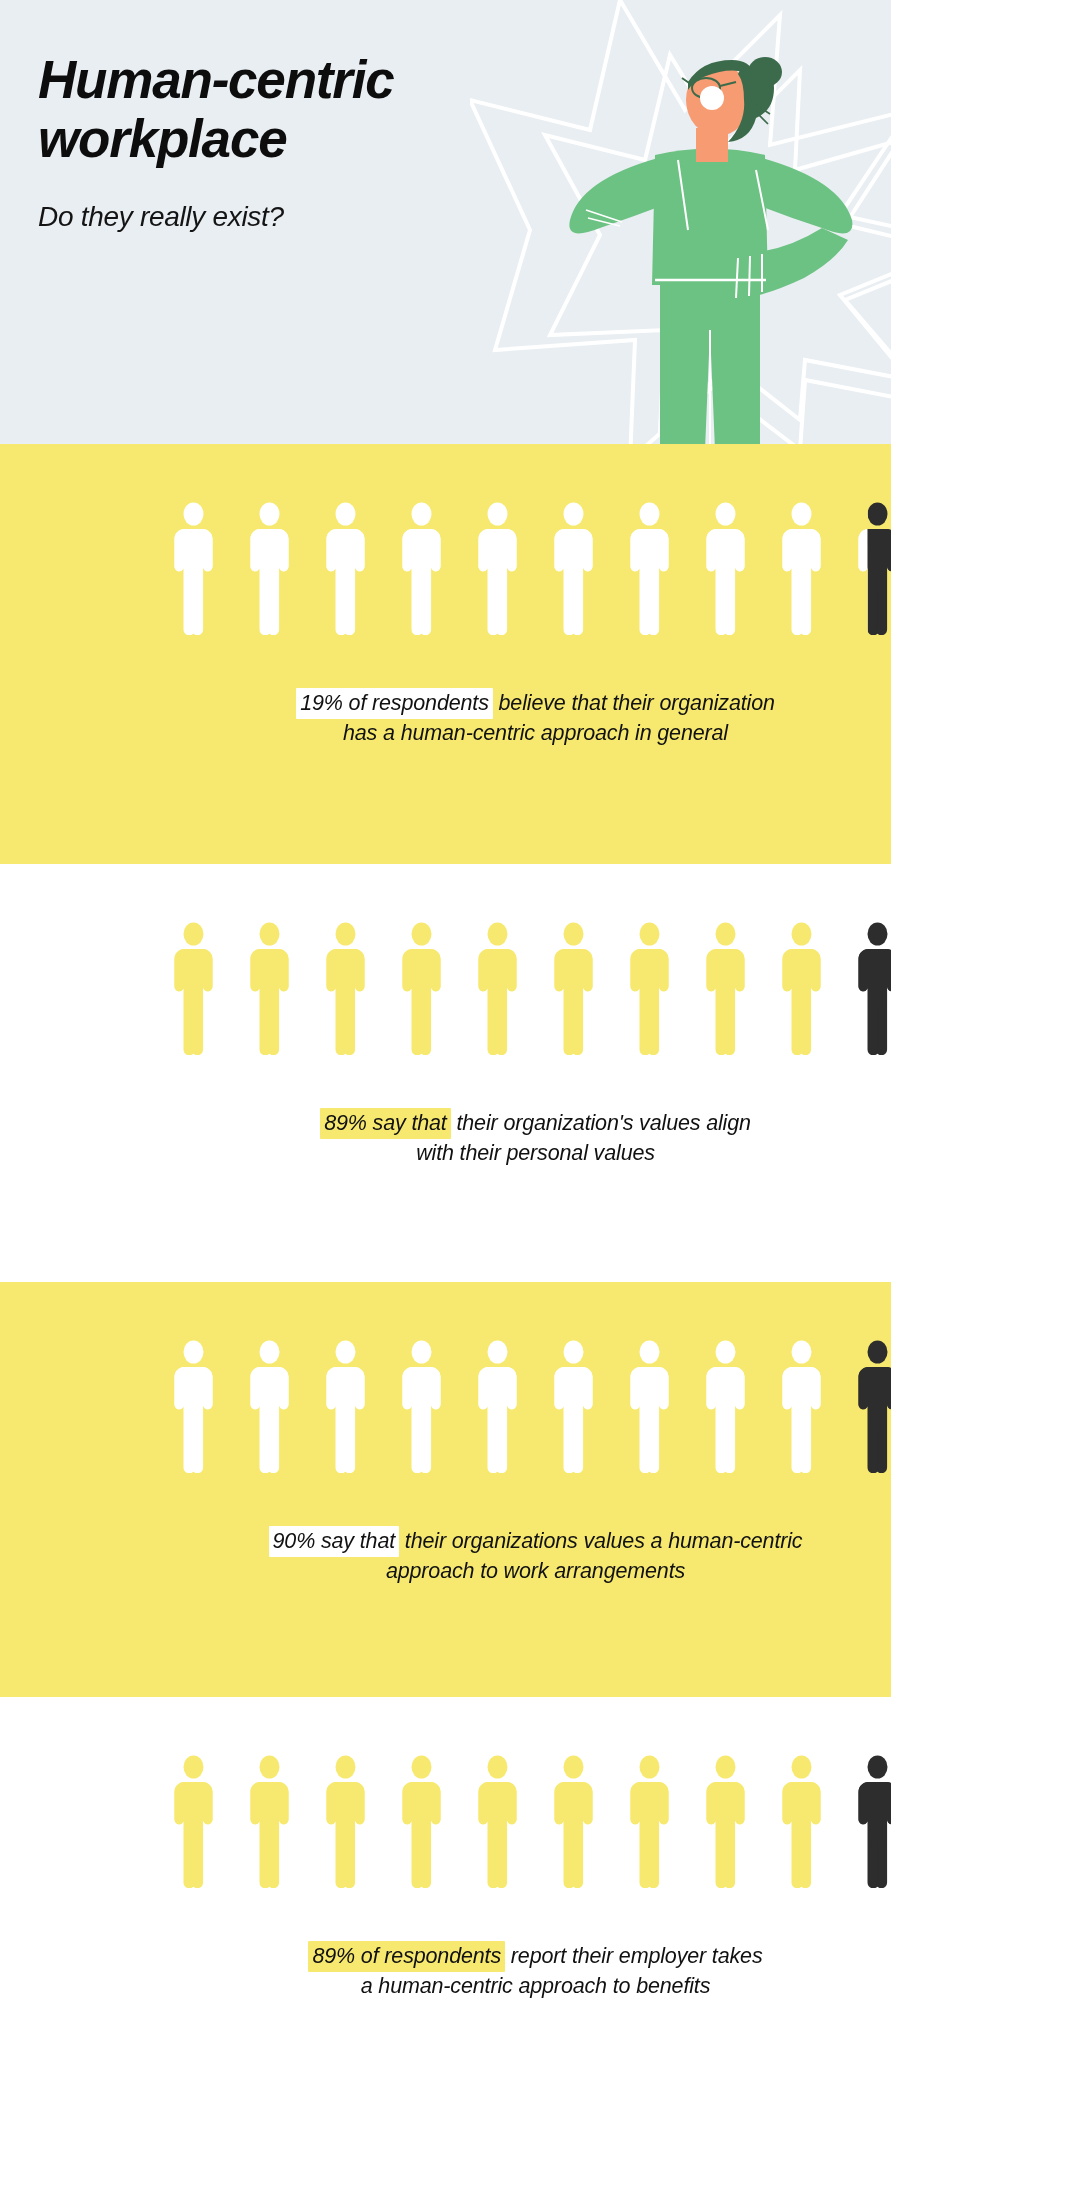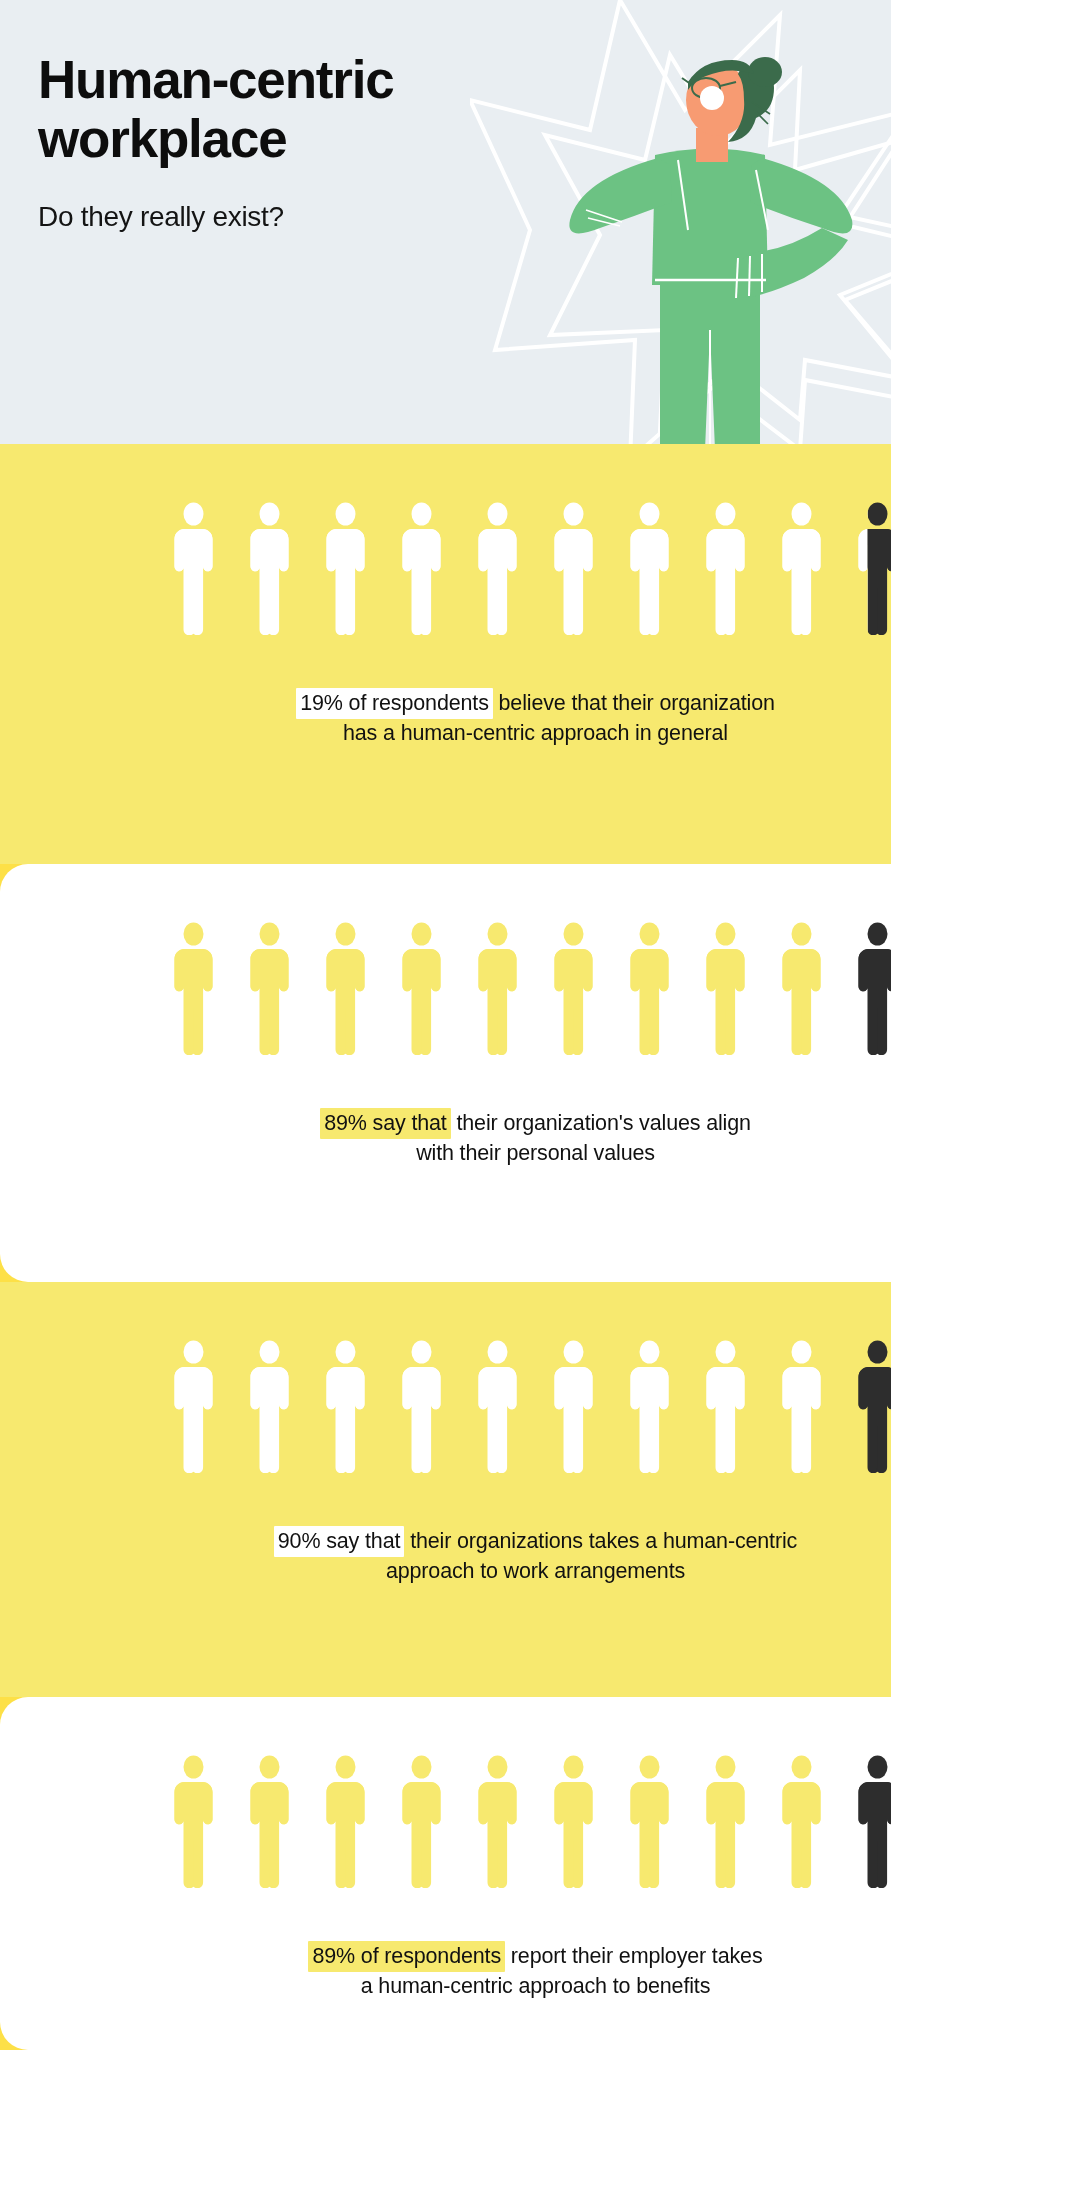--- a/index.html
+++ b/index.html
@@ -8,21 +8,22 @@
     background: #ffffff;
   }
   body {
     font-family: "Liberation Sans", sans-serif;
   }
   .page {
     position: relative;
     width: 891px;
     height: 2210px;
     overflow: hidden;
-    background: #fde047;
+    background: #6d28d9;
+    font-style: italic;
   }
 
   
   .header {
     position: relative;
     width: 1071px;
     height: 444px;
     background: #e9eef2;
     overflow: hidden;
   }
@@ -61,21 +62,21 @@
     z-index: 2;
   }
 
   
   .stat-section {
     position: relative;
     width: 1071px;
     box-sizing: border-box;
   }
   .stat-section.tinted { background: #f7e96f; }
-  .stat-section.plain  { background: #ffffff; border-radius: 28px; }
+  .stat-section.plain  { background: #ffffff; }
 
   .people-row {
     display: flex;
     justify-content: center;
     align-items: flex-end;
     gap: 27px;
     padding-top: 58px;
   }
   .person-icon {
     width: 49px;
@@ -810,21 +811,21 @@
             <path d="M15.5 27 L33.5 27 C39.1 27 43.5 31.4 43.5 37 L43.5 64 C43.5 67.2 41.4 69.3 38.8 69.3 C36.2 69.3 34.1 67.2 34.1 64 L34.1 43.5 L34.1 127 C34.1 130.6 32.1 133 29.3 133 C26.5 133 24.5 130.6 24.5 127 L24.5 86 L24.1 86 L24.1 127 C24.1 130.6 22.1 133 19.3 133 C16.5 133 14.5 130.6 14.5 127 L14.5 43.5 L14.9 64 C14.9 67.2 12.8 69.3 10.2 69.3 C7.6 69.3 5.5 67.2 5.5 64 L5.5 37 C5.5 31.4 9.9 27 15.5 27 Z" fill="#ffffff"></path>
           </g>
           <g clip-path="url(#cpB2_9)">
             <ellipse cx="24.5" cy="12" rx="10" ry="11.5" fill="#2d2d2d"></ellipse>
             <path d="M15.5 27 C9.9 27 5.5 31.4 5.5 37 L5.5 64 C5.5 67.2 7.6 69.3 10.2 69.3 C12.8 69.3 14.9 67.2 14.9 64 L14.9 43 L16.6 43 L16.6 127 C16.6 130.6 18.6 133 21.4 133 C24.2 133 26.2 130.6 26.2 127 L26.2 85 L22.8 85 L22.8 127 C22.8 130.6 24.8 133 27.6 133 C30.4 133 32.4 130.6 32.4 127 L32.4 43 L34.1 43 L34.1 64 C34.1 67.2 36.2 69.3 38.8 69.3 C41.4 69.3 43.5 67.2 43.5 64 L43.5 37 C43.5 31.4 39.1 27 33.5 27 Z" fill="#2d2d2d"></path>
             <path d="M15.5 27 L33.5 27 C39.1 27 43.5 31.4 43.5 37 L43.5 64 C43.5 67.2 41.4 69.3 38.8 69.3 C36.2 69.3 34.1 67.2 34.1 64 L34.1 43.5 L34.1 127 C34.1 130.6 32.1 133 29.3 133 C26.5 133 24.5 130.6 24.5 127 L24.5 86 L24.1 86 L24.1 127 C24.1 130.6 22.1 133 19.3 133 C16.5 133 14.5 130.6 14.5 127 L14.5 43.5 L14.9 64 C14.9 67.2 12.8 69.3 10.2 69.3 C7.6 69.3 5.5 67.2 5.5 64 L5.5 37 C5.5 31.4 9.9 27 15.5 27 Z" fill="#2d2d2d"></path>
           </g>
         </svg>
       </div>
     <p class="caption">
-      <span class="hl hl-white">90% say that</span><span> their organizations takes a human-centric</span><br><span>approach to work arrangements</span>
+      <span class="hl hl-white">90% say that</span><span> their organizations values a human-centric</span><br><span>approach to work arrangements</span>
     </p>
   </div>
 
   <div class="stat-section plain" style="height:353px;">
     <div class="people-row" id="row-3">
         <svg class="person-icon" viewBox="0 0 49 134" fill="none">
           <defs>
             <clipPath id="cpA3_0">
               <rect x="0" y="0" width="49.00" height="134"></rect>
             </clipPath>

